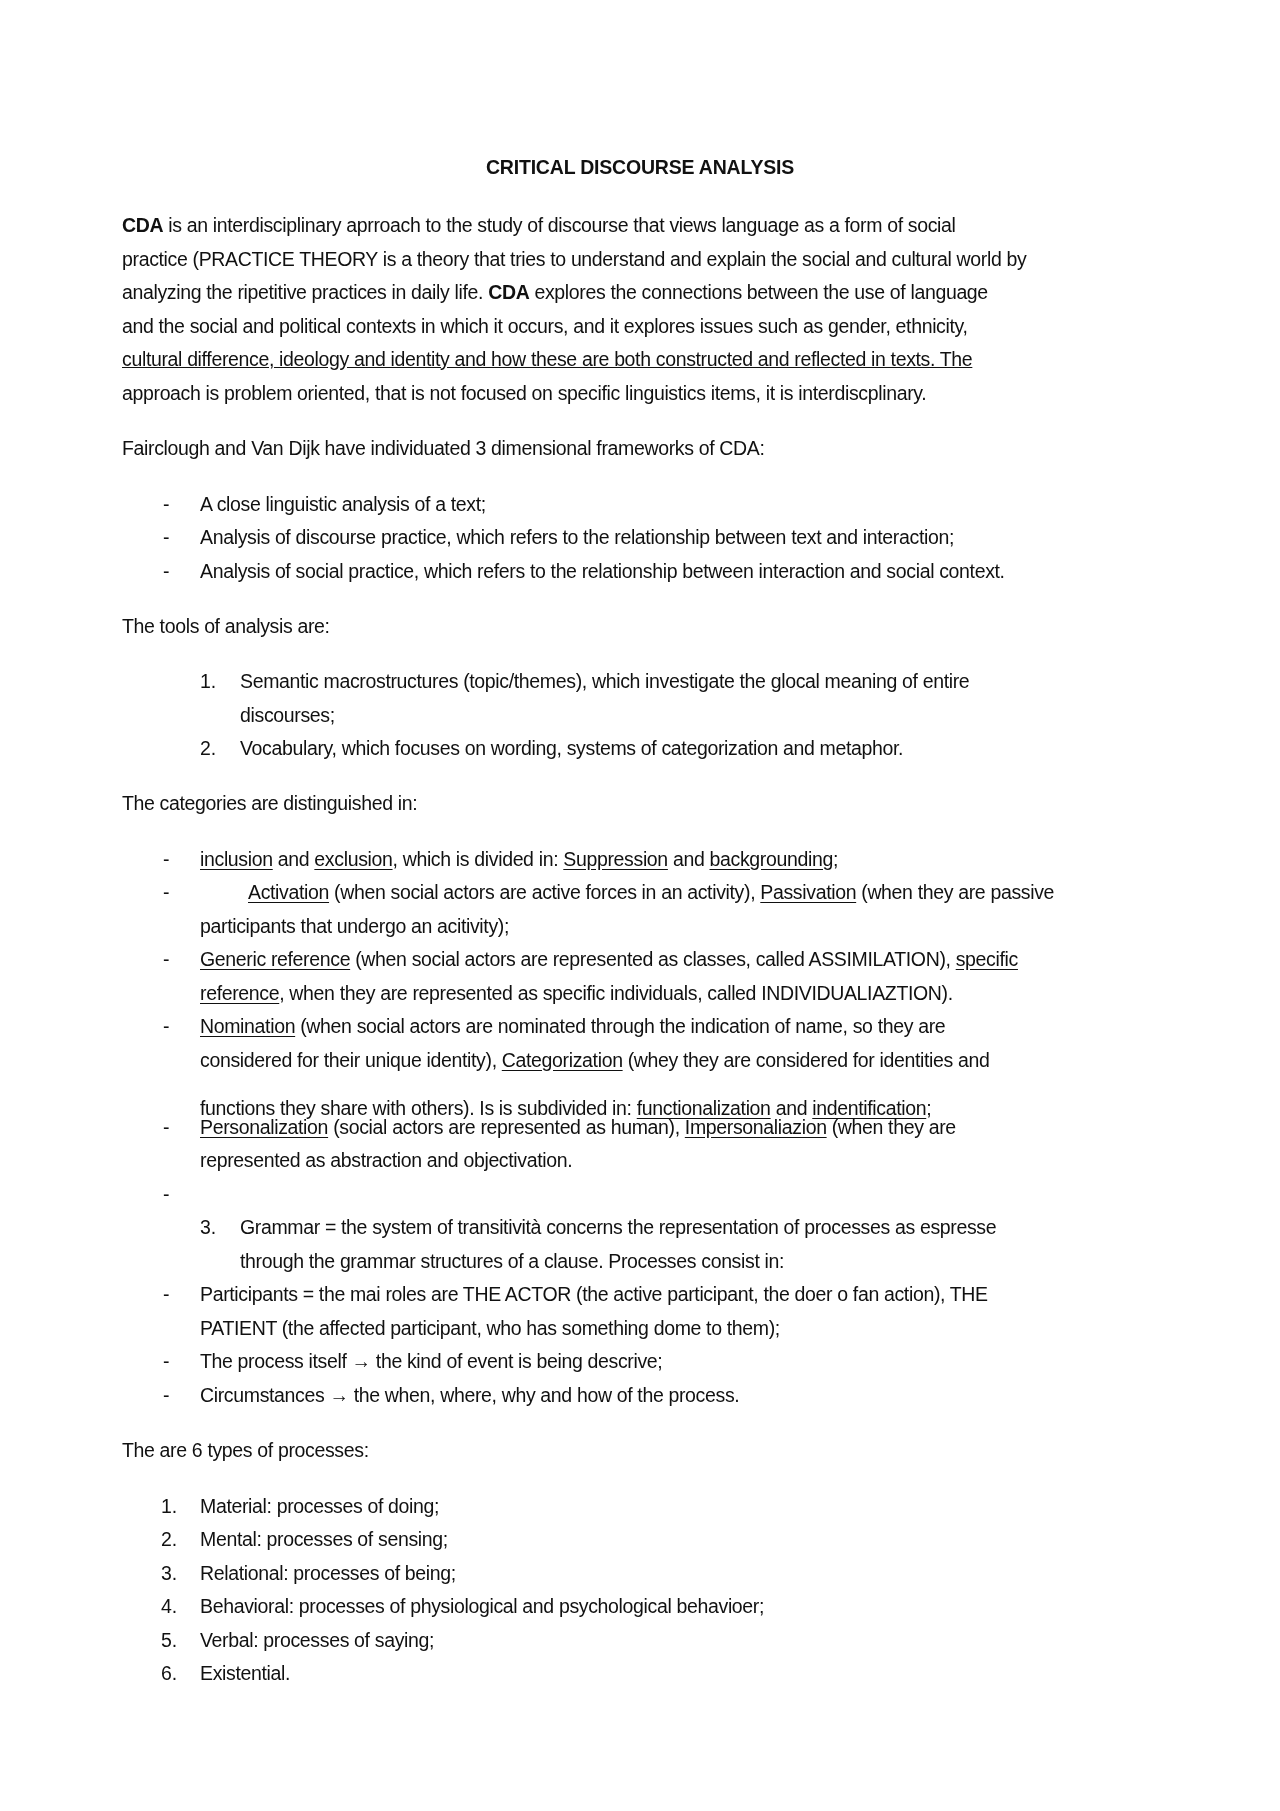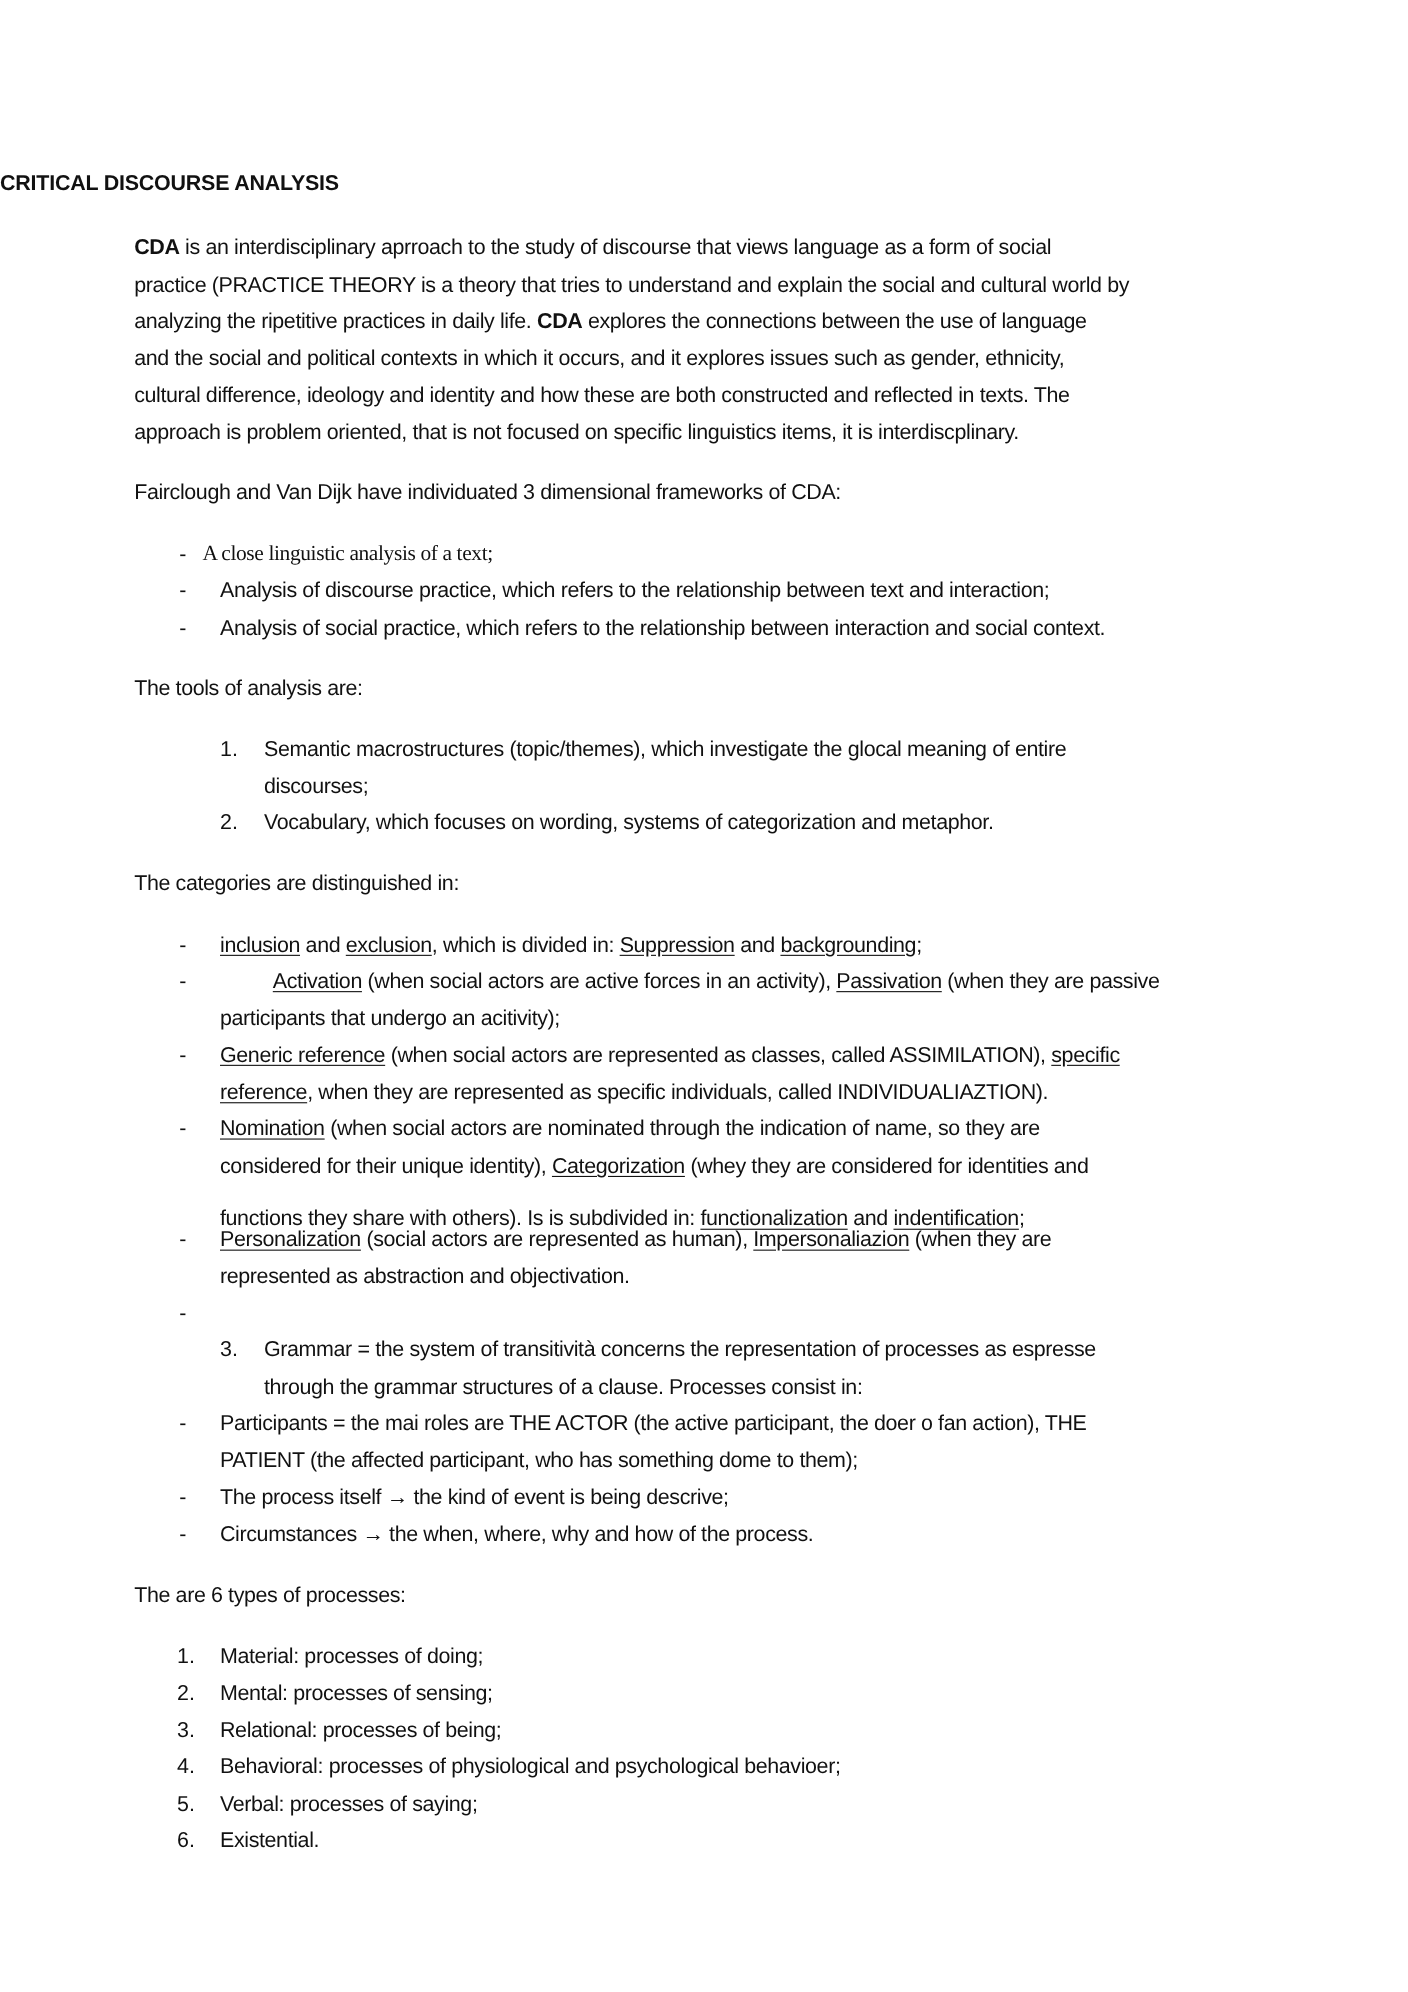--- a/index.html
+++ b/index.html
@@ -4,21 +4,21 @@
   <style>
     html, body { margin: 0; padding: 0; background: #ffffff; }
     body {
       width: 1280px; height: 1811px; position: relative; overflow: hidden;
       font-family: "Liberation Sans", "DejaVu Sans", sans-serif;
       color: #111111;
     }
     .page { position: absolute; left: 0; top: 0; width: 1280px; height: 1811px; }
     .title {
       position: absolute; left: 0; width: 1280px; top: 156px;
-      font-weight: bold; font-size: 19.5px; letter-spacing: -0.2px;
+      text-align: center; font-weight: bold; font-size: 19.5px; letter-spacing: -0.2px;
     }
     .line {
       position: absolute; font-size: 19.5px; white-space: nowrap; letter-spacing: -0.35px;
       line-height: 24px;
     }
     .b { font-weight: bold; }
     .u { text-decoration: underline; text-underline-offset: 3px; }
     .marker { position: absolute; font-size: 19.5px; line-height: 24px; }
   </style>
 </head>
@@ -26,29 +26,29 @@
 
 <div class="page">
 
   <div class="title">CRITICAL DISCOURSE ANALYSIS</div>
 
   <div>
     <div class="line" style="left:122px; top:213px;"><span class="b">CDA</span><span> is an interdisciplinary aprroach to the study of discourse that views language as a form of social</span></div>
     <div class="line" style="left:122px; top:247px;">practice (PRACTICE THEORY is a theory that tries to understand and explain the social and cultural world by</div>
     <div class="line" style="left:122px; top:280px;"><span>analyzing the ripetitive practices in daily life. </span><span class="b">CDA</span><span> explores the connections between the use of language</span></div>
     <div class="line" style="left:122px; top:314px;">and the social and political contexts in which it occurs, and it explores issues such as gender, ethnicity,</div>
-    <div class="line" style="left:122px; top:347px;">cultural difference, ideology and identity and how these are both constructed and reflected in texts. The</div>
+    <div class="line" style="left:122px; top:347px;text-decoration:underline;">cultural difference, ideology and identity and how these are both constructed and reflected in texts. The</div>
     <div class="line" style="left:122px; top:381px;">approach is problem oriented, that is not focused on specific linguistics items, it is interdiscplinary.</div>
   </div>
 
   <div>
     <div class="line" style="left:122px; top:436px;">Fairclough and Van Dijk have individuated 3 dimensional frameworks of CDA:</div>
     <div>
       <div class="marker" style="left:163px; top:492px;">-</div>
-      <div class="line" style="left:184px; top:492px;font-family:Liberation Serif, serif;">A close linguistic analysis of a text;</div>
+      <div class="line" style="left:200px; top:492px;">A close linguistic analysis of a text;</div>
       <div class="marker" style="left:163px; top:525px;">-</div>
       <div class="line" style="left:200px; top:525px;">Analysis of discourse practice, which refers to the relationship between text and interaction;</div>
       <div class="marker" style="left:163px; top:559px;">-</div>
       <div class="line" style="left:200px; top:559px;">Analysis of social practice, which refers to the relationship between interaction and social context.</div>
     </div>
   </div>
 
   <div>
     <div class="line" style="left:122px; top:614px;">The tools of analysis are:</div>
     <div class="marker" style="left:200px; top:669px;">1.</div>

